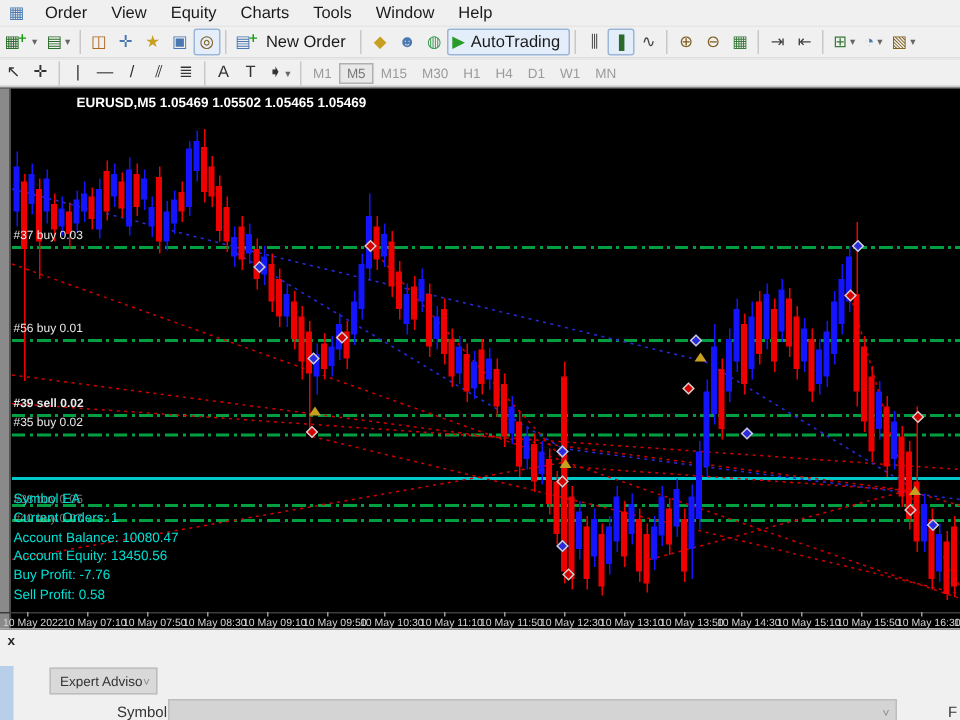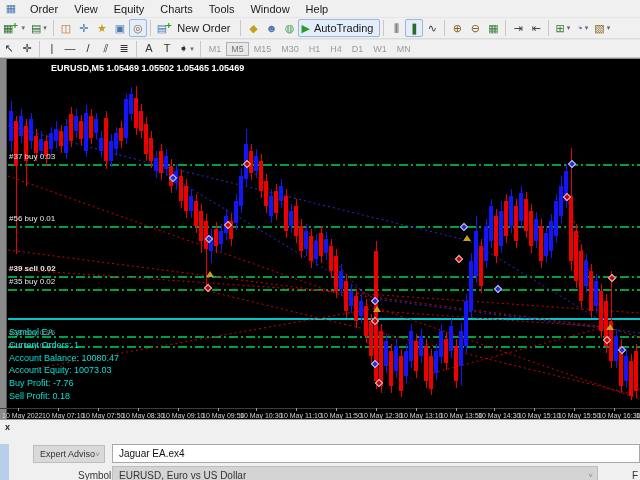--- a/index.html
+++ b/index.html
@@ -516,23 +516,23 @@
     <div class="arrowm" style="left: 606px; top: 265px;"></div>
     <div class="olabel" style="top: 93px;">#37 buy 0.03</div>
     <div class="olabel" style="top: 155px;">#56 buy 0.01</div>
     <div class="olabel" style="top: 205px; font-weight: bold;">#39 sell 0.02</div>
     <div class="olabel" style="top: 218px;">#35 buy 0.02</div>
     <div class="hidden-olabel" style="top: 269px;">#38 buy 0.05</div>
     <div class="hidden-olabel" style="top: 282px;">#40 buy 0.07</div>
     <div class="ea-line" style="top: 268px;">Symbol EA</div>
     <div class="ea-line" style="top: 280.8px;">Current Orders:  1</div>
     <div class="ea-line" style="top: 293.6px;">Account Balance: 10080.47</div>
-    <div class="ea-line" style="top: 306.4px;">Account Equity: 10073.03</div>
+    <div class="ea-line" style="top: 306.4px;">Account Equity: 13450.56</div>
     <div class="ea-line" style="top: 319.2px;">Buy Profit: -7.76</div>
-    <div class="ea-line" style="top: 332px;">Sell Profit: 0.18</div>
+    <div class="ea-line" style="top: 332px;">Sell Profit: 0.58</div>
     <div class="taxis-line"></div>
     <div class="tick" style="left: 18px;"></div>
     <div class="tlabel" style="left: 2px;">10 May 2022</div>
     <div class="tick" style="left: 58px;"></div>
     <div class="tlabel" style="left: 42px;">10 May 07:10</div>
     <div class="tick" style="left: 98px;"></div>
     <div class="tlabel" style="left: 82px;">10 May 07:50</div>
     <div class="tick" style="left: 138px;"></div>
     <div class="tlabel" style="left: 122px;">10 May 08:30</div>
     <div class="tick" style="left: 178px;"></div>
@@ -564,25 +564,21 @@
 
 <div class="tester">
   <div class="close">x</div>
   <div class="bluestrip"></div>
 
   <div class="combo gray" style="left:33px; top:25px; width:72px; height:18px;">
     <span class="ctext" style="font-size:9px;">Expert Advisor</span>
     <span class="chev">˅</span>
   </div>
 
-  <div class="combo white" style="left:112px; top:24px; width:528px; height:19px;">
-    <span class="ctext">Jaguar EA.ex4</span>
-  </div>
 
   <span class="plabel" style="left:78px; top:50px;">Symbol:</span>
 
   <div class="combo gray" style="left:112px; top:46px; width:486px; height:18px; background:#d4d4d4;">
-    <span class="ctext">EURUSD, Euro vs US Dollar</span>
     <span class="chev">˅</span>
   </div>
 
   <span class="plabel" style="left:632px; top:50px;">F</span>
 </div>
 
 </body></html>

